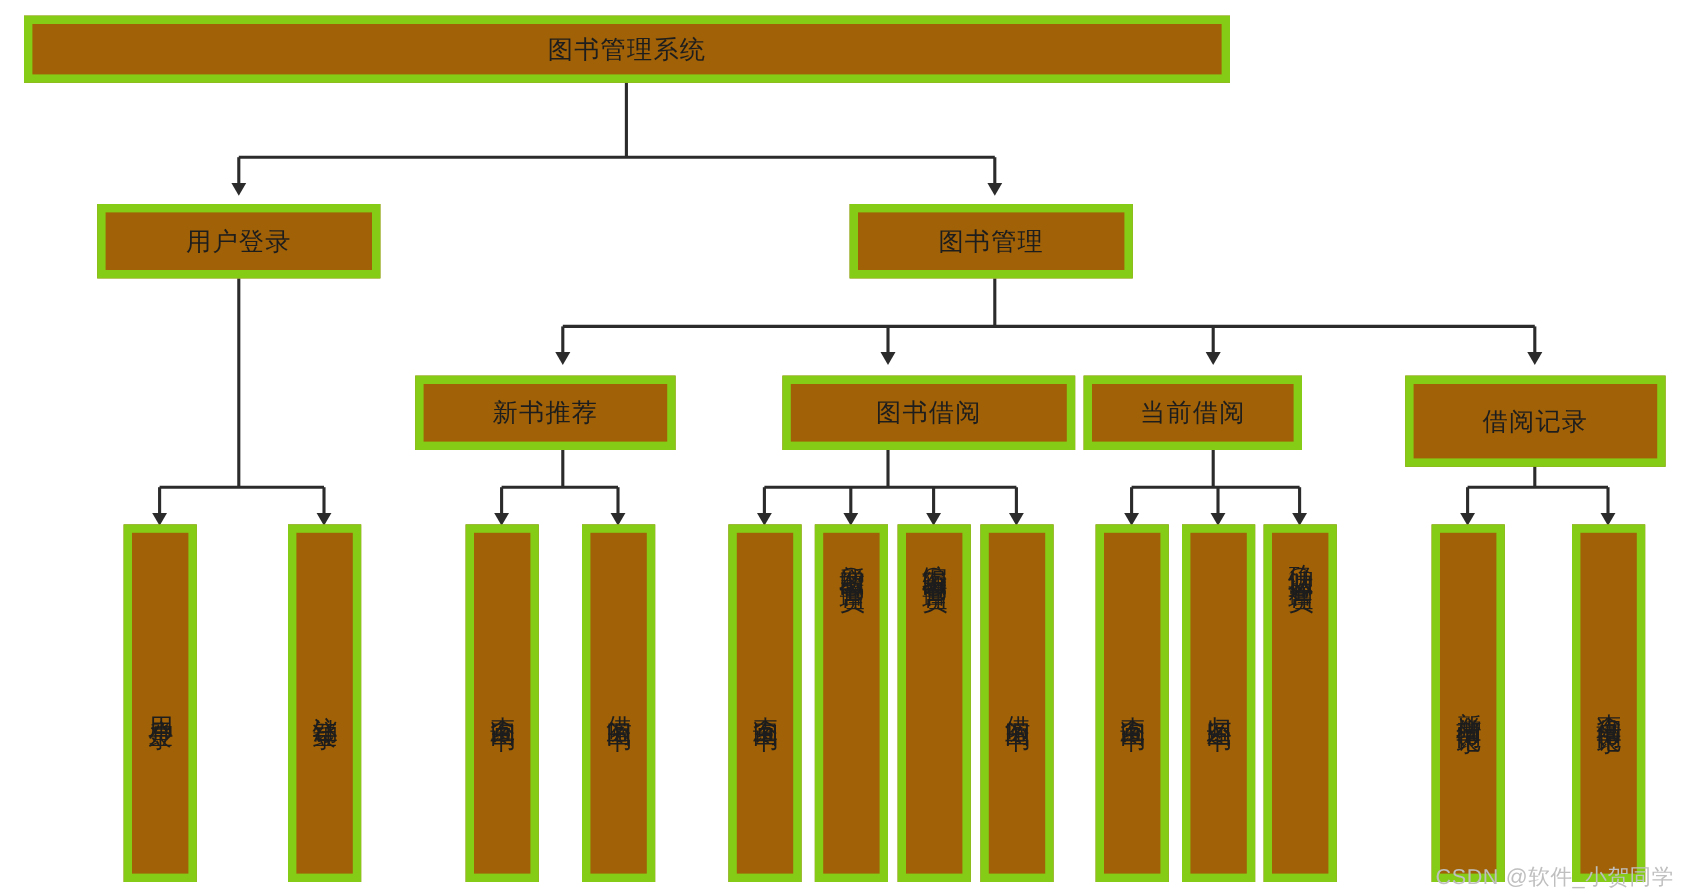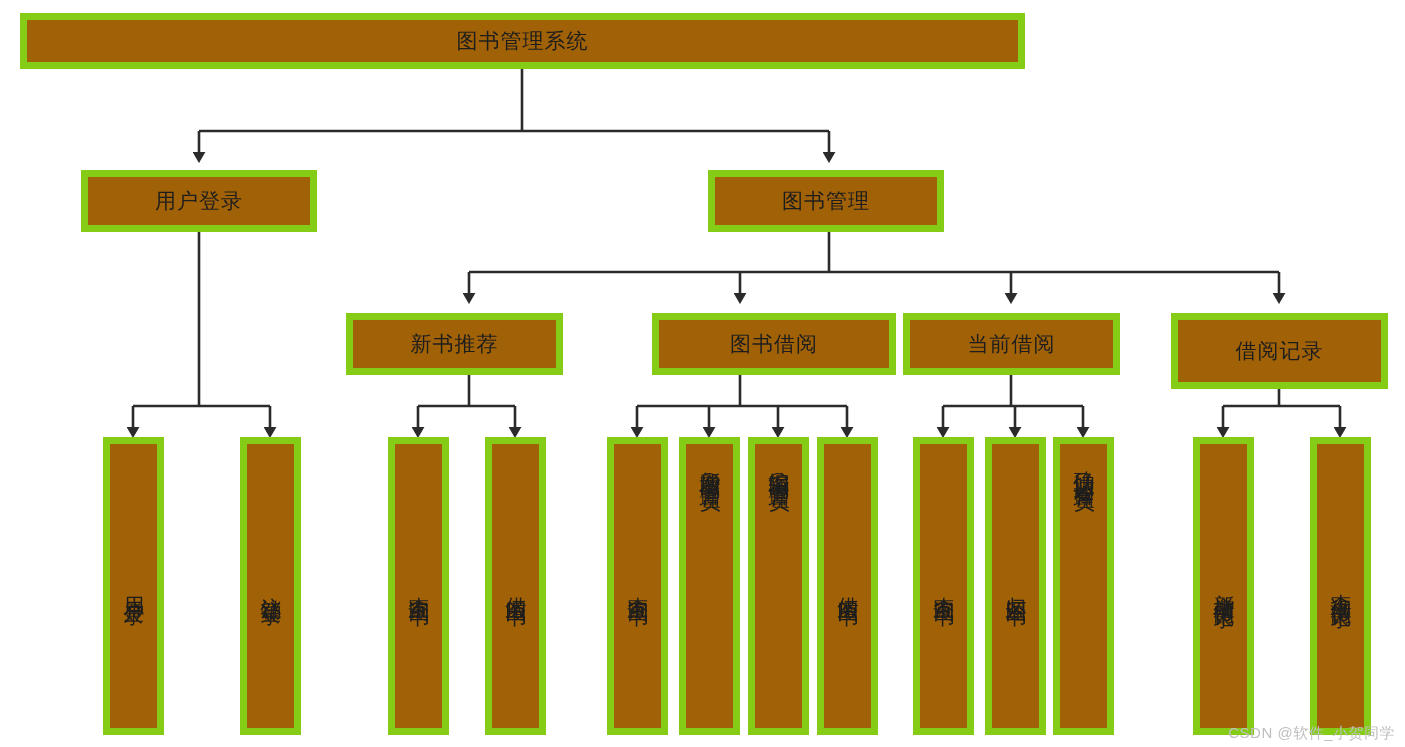--- a/index.html
+++ b/index.html
@@ -54,21 +54,21 @@
     white-space: nowrap;
   }
   .node.v.mid .vtext {
     margin-top: auto;
     margin-bottom: auto;
   }
   .watermark {
     position: absolute;
     right: 10px;
     bottom: 4px;
-    font-size: 15px;
+    font-size: 18px;
     color: #bfbfbf;
     letter-spacing: 0.5px;
     white-space: nowrap;
   }
 </style>
 </head>
 <body>
 
 <div id="stage">
 
@@ -124,21 +124,21 @@
       </div>
       <div class="node h" style="left: 708px; top: 170px; width: 236px; height: 62px;">
         <span class="htext">图书管理</span>
       </div>
       <div class="node h" style="left: 346px; top: 313px; width: 217px; height: 62px;">
         <span class="htext">新书推荐</span>
       </div>
       <div class="node h" style="left: 632px; top: 313px; width: 244px; height: 62px; margin-left: 20px;">
         <span class="htext">图书借阅</span>
       </div>
-      <div class="node h" style="left: 903px; top: 313px; width: 217px; height: 62px;">
+      <div class="node h" style="left: 903px; top: 313px; width: 182px; height: 62px;">
         <span class="htext">当前借阅</span>
       </div>
       <div class="node h" style="left: 1171px; top: 313px; width: 217px; height: 76px;">
         <span class="htext">借阅记录</span>
       </div>
       <div class="node v mid" style="left: 103px; top: 437px; width: 61px; height: 298px;">
         <span class="vtext">用户登录</span>
       </div>
       <div class="node v mid" style="left: 240px; top: 437px; width: 61px; height: 298px;">
         <span class="vtext">注销登录</span>

